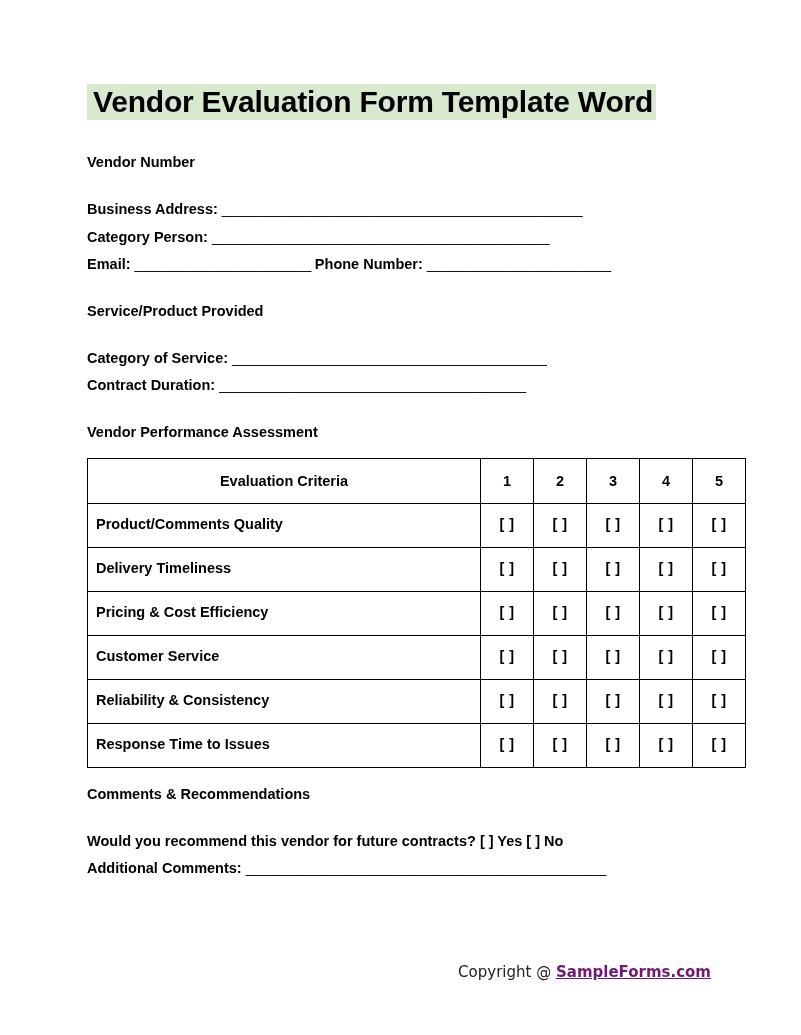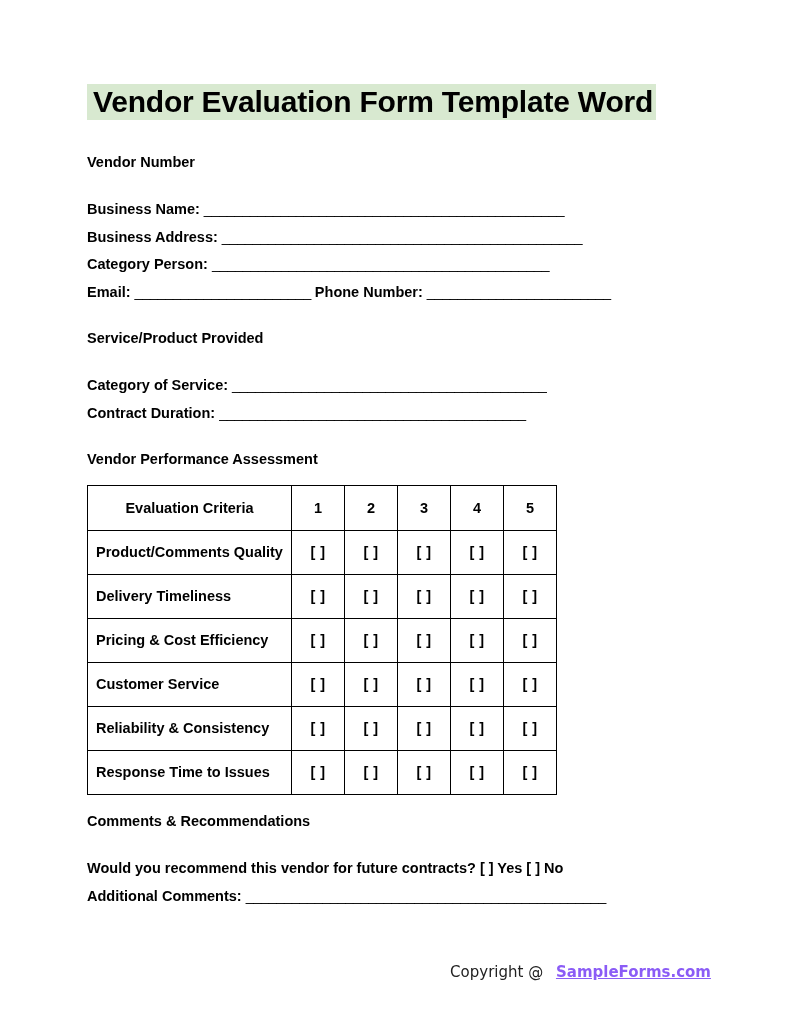--- a/index.html
+++ b/index.html
@@ -70,21 +70,21 @@
   }
   .blank {
     font-weight: normal;
     letter-spacing: -0.4px;
   }
 
   
   .assessment-table {
     border-collapse: collapse;
     table-layout: fixed;
-    width: 470px;
+    width: 659px;
     margin: 0;
     font-size: 14.5px;
   }
   .assessment-table td,
   .assessment-table th {
     border: 1px solid #000000;
     font-weight: bold;
     font-size: 14.5px;
     padding: 0;
     vertical-align: middle;
@@ -117,45 +117,40 @@
     position: absolute;
     left: 0;
     top: 963px;
     width: 711px;
     text-align: right;
     font-size: 15px;
     color: #222222;
     font-family: "DejaVu Sans", sans-serif;
   }
   .footer .brand {
-    color: #8b5cf6;
+    color: #701a75;
     font-weight: bold;
     text-decoration: underline;
-    margin-left: 8px;
   }
 </style>
 </head>
 <body>
 
 <div class="page">
 
   <div class="doc-title">
     <span class="hl">Vendor Evaluation Form Template Word</span>
   </div>
 
   <div class="content">
 
     <div class="section-head">Vendor Number</div>
     <div class="gap-after-head"></div>
 
 
-    <div class="field-line">
-      <span>Business Name:</span>
-      <span class="blank">_______________________________________________</span>
-    </div>
 
     <div class="field-line">
       <span>Business Address:</span>
       <span class="blank">_______________________________________________</span>
     </div>
 
     <div class="field-line">
       <span>Category Person:</span>
       <span class="blank">____________________________________________</span>
     </div>

